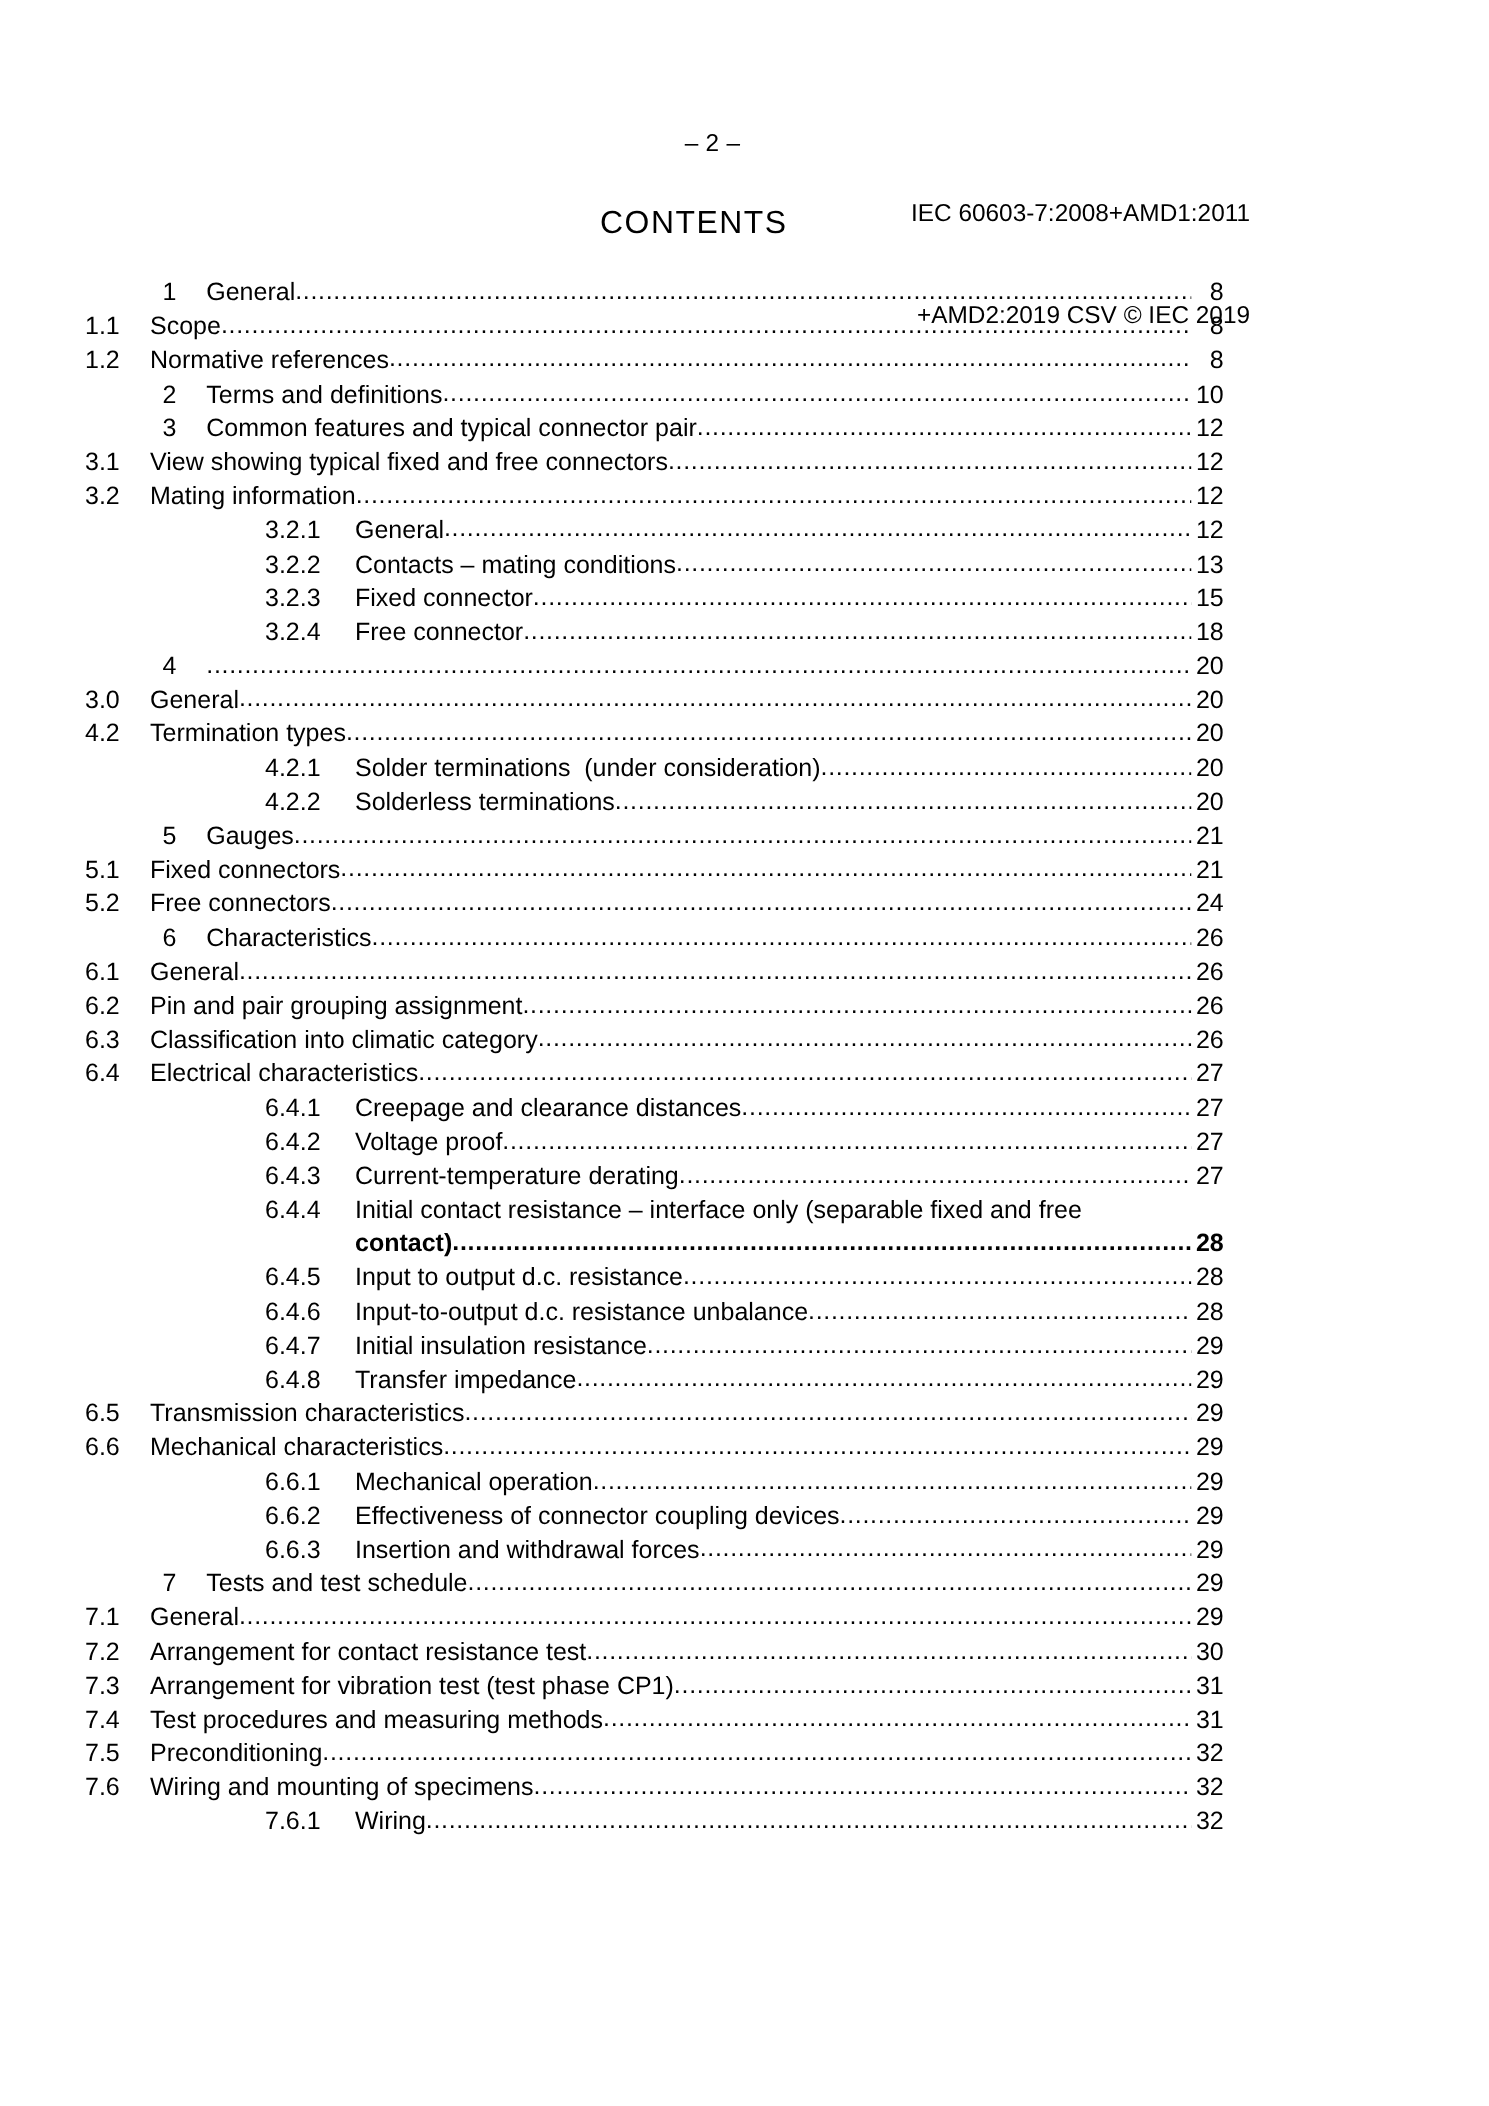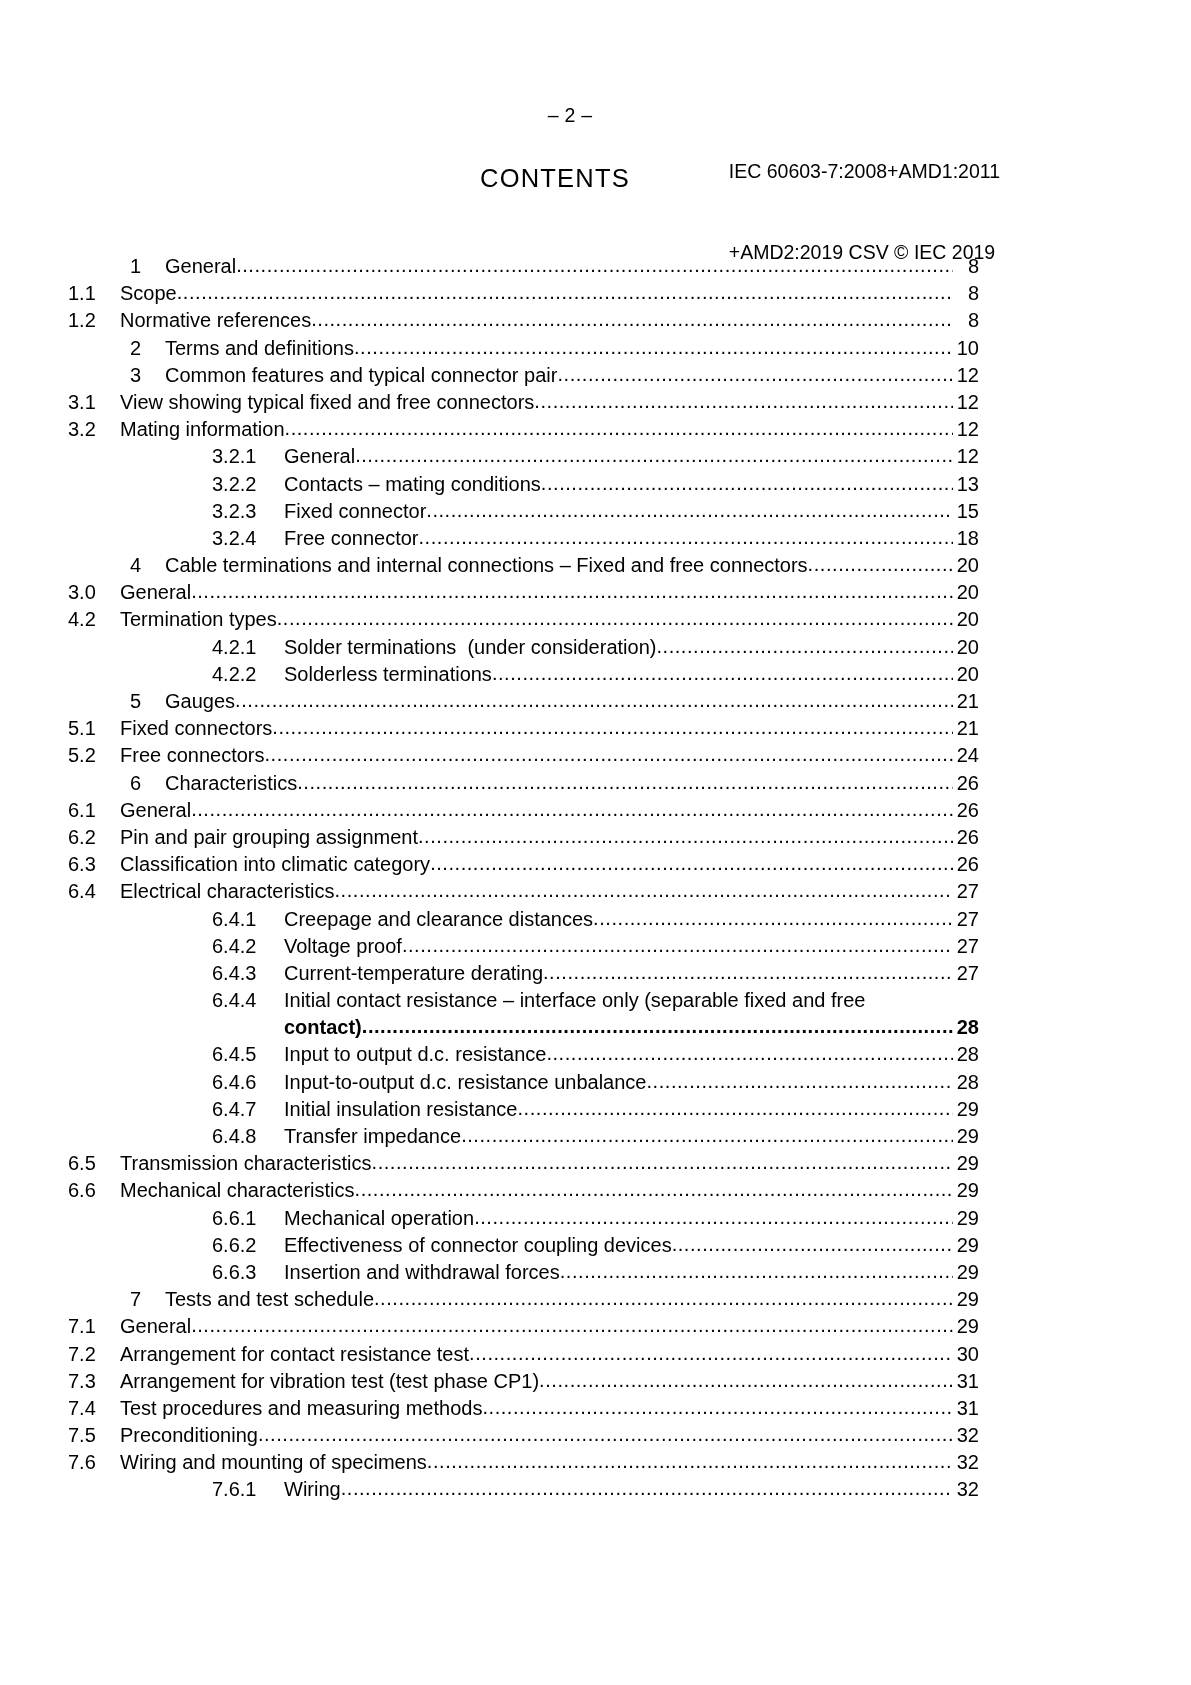--- a/index.html
+++ b/index.html
@@ -36,21 +36,21 @@
     width: 140px;
     text-align: center;
     font-size: 19.5px;
     letter-spacing: .2px;
     white-space: pre;
   }
   .doc-ref {
     position: absolute;
     right: 191px;
     top: 0px;
-    text-align: left;
+    text-align: right;
     font-size: 19.5px;
     line-height: 27px;
     white-space: pre;
   }
 
   
   .contents-title {
     position: absolute;
     top: 164px;
     left: 0;
@@ -83,21 +83,20 @@
     text-align: left;
   }
   
   .lvl1 .num { margin-left: 130px; width: 35px; }
   .lvl2 .num { margin-left: 68px; width: 52px; }
   .lvl3 .num { margin-left: 212px; width: 72px; }
 
   .label {
     flex: 0 0 auto;
     white-space: pre;
-    margin-top: 32px;
   }
   .dots {
     flex: 1 1 auto;
     min-width: 4px;
     overflow: hidden;
     white-space: nowrap;
     margin: 0 0px;
     position: relative;
     top: -1px;
     color: #000;
@@ -200,21 +199,20 @@
         <span class="pagenum">15</span>
       </div>
       <div class="toc-row lvl3">
         <span class="num">3.2.4</span>
         <span class="label">Free connector</span>
         <span class="dots"></span>
         <span class="pagenum">18</span>
       </div>
       <div class="toc-row lvl1">
         <span class="num">4</span>
-        <span class="label">Cable terminations and internal connections – Fixed and free connectors</span>
         <span class="dots"></span>
         <span class="pagenum">20</span>
       </div>
       <div class="toc-row lvl2">
         <span class="num">3.0</span>
         <span class="label">General</span>
         <span class="dots"></span>
         <span class="pagenum">20</span>
       </div>
       <div class="toc-row lvl2">

